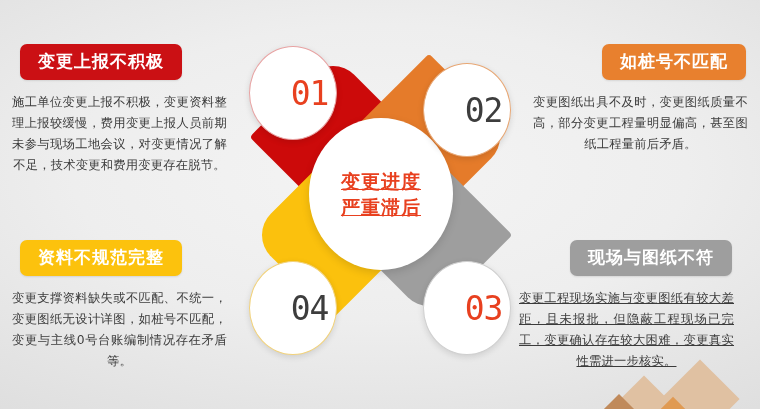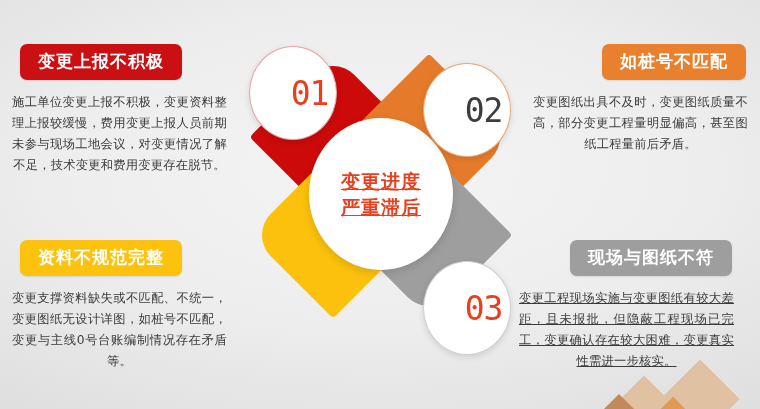--- a/index.html
+++ b/index.html
@@ -175,20 +175,23 @@
 
     <div class="num-circle num-01">
       <span class="num-text num-red">01</span>
     </div>
     <div class="num-circle num-02">
       <span class="num-text num-dark">02</span>
     </div>
     <div class="num-circle num-03">
       <span class="num-text num-red">03</span>
     </div>
+    <div class="num-circle num-04">
+      <span class="num-text num-dark">04</span>
+    </div>
   </div>
 
   <div class="block block-tl">
     <div class="badge-wrap">
       <span class="badge badge-red">变更上报不积极</span>
     </div>
     <div class="body-text">施工单位变更上报不积极，变更资料整理上报较缓慢，费用变更上报人员前期未参与现场工地会议，对变更情况了解不足，技术变更和费用变更存在脱节。</div>
   </div>
 
   <div class="block block-tr">

